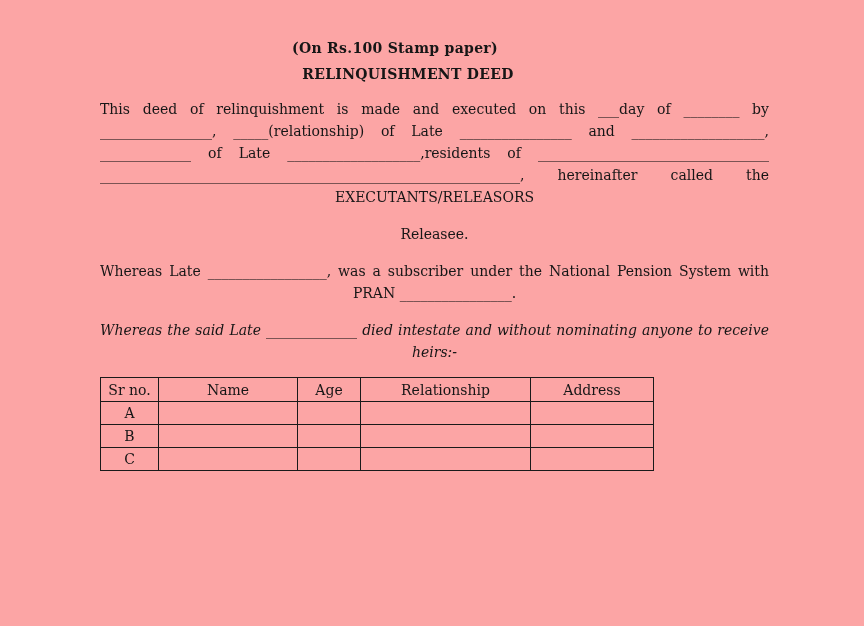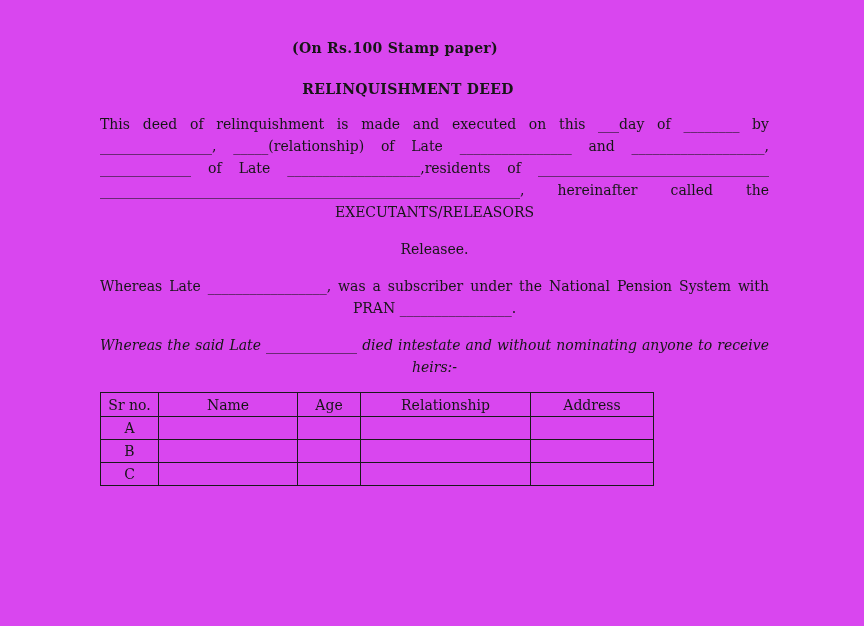--- a/index.html
+++ b/index.html
@@ -4,39 +4,39 @@
 <style>
   html, body {
     margin: 0;
     padding: 0;
     background: #ffffff;
   }
   .page {
     position: relative;
     width: 864px;
     height: 626px;
-    background: #d946ef;
+    background: #fca5a5;
     color: #161616;
     font-family: "DejaVu Serif", "Liberation Serif", serif;
     font-size: 14px;
     line-height: 22px;
     overflow: hidden;
   }
   .content {
     margin-left: 100px;
     width: 669px;
   }
   .doc-title {
     font-weight: bold;
     text-align: center;
     letter-spacing: 0.3px;
     white-space: nowrap;
   }
   .stamp-note { margin-top: 37px; padding-right: 79px; }
-  .deed-title { margin-top: 19px; padding-right: 53px; }
+  .deed-title { margin-top: 4px; padding-right: 53px; }
   .subheading {
     font-weight: bold;
     text-align: center;
     letter-spacing: 0.3px;
     margin-top: 51px;
   }
   .para { margin: 0; }
   .para.p1 { margin-top: 13px; }
   .para.p2 { margin-top: 15px; }
   .para.p3 { margin-top: 15px; }

